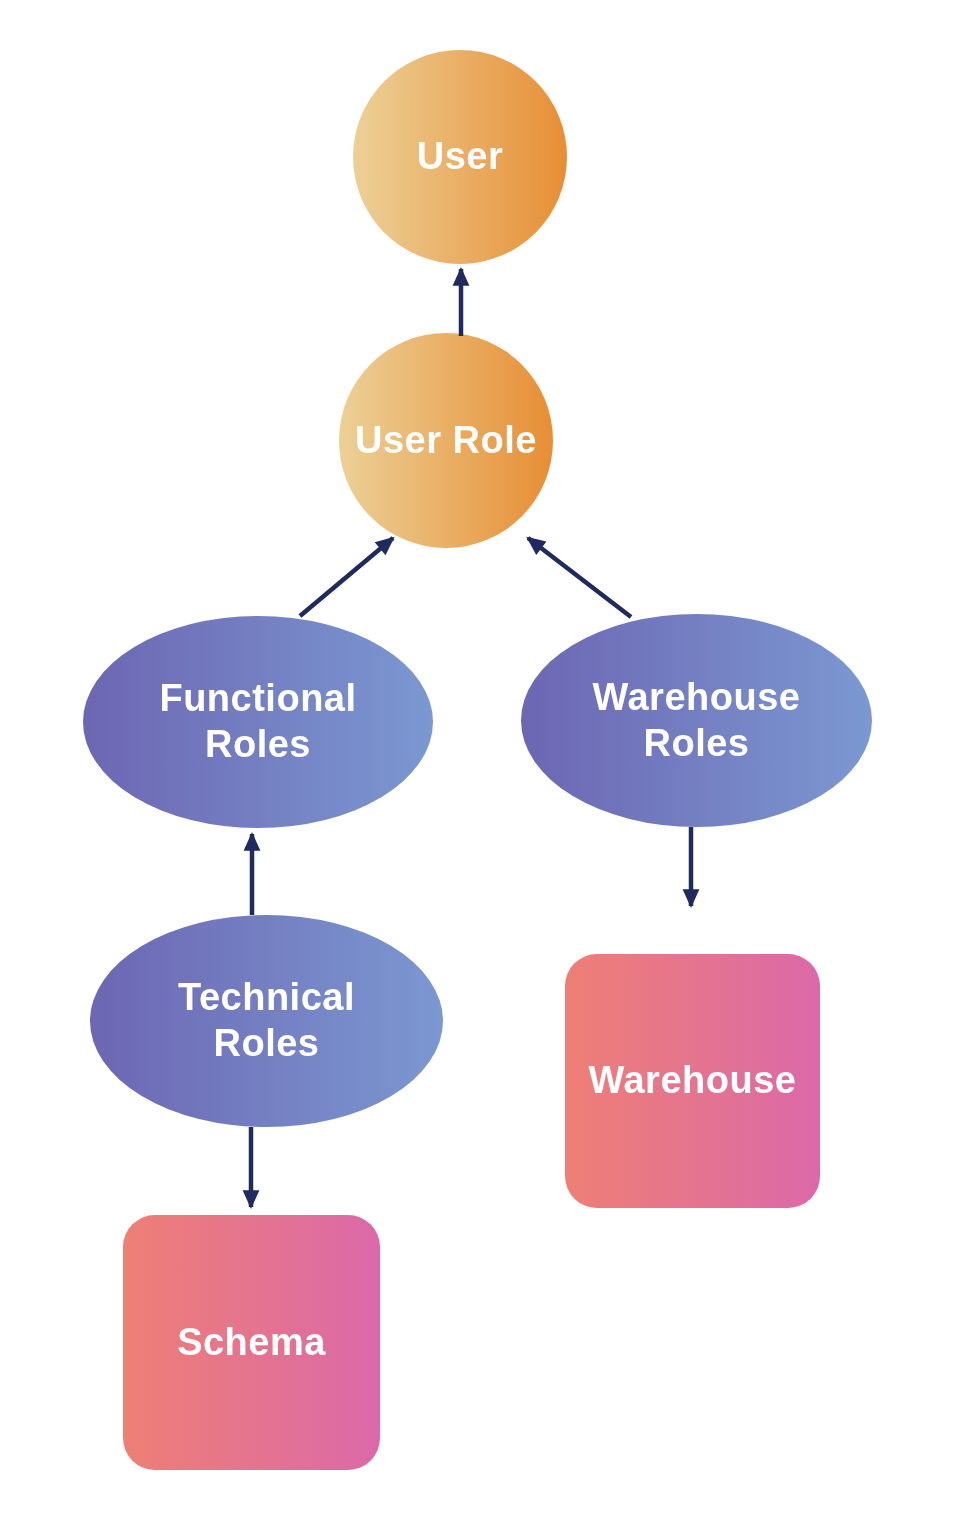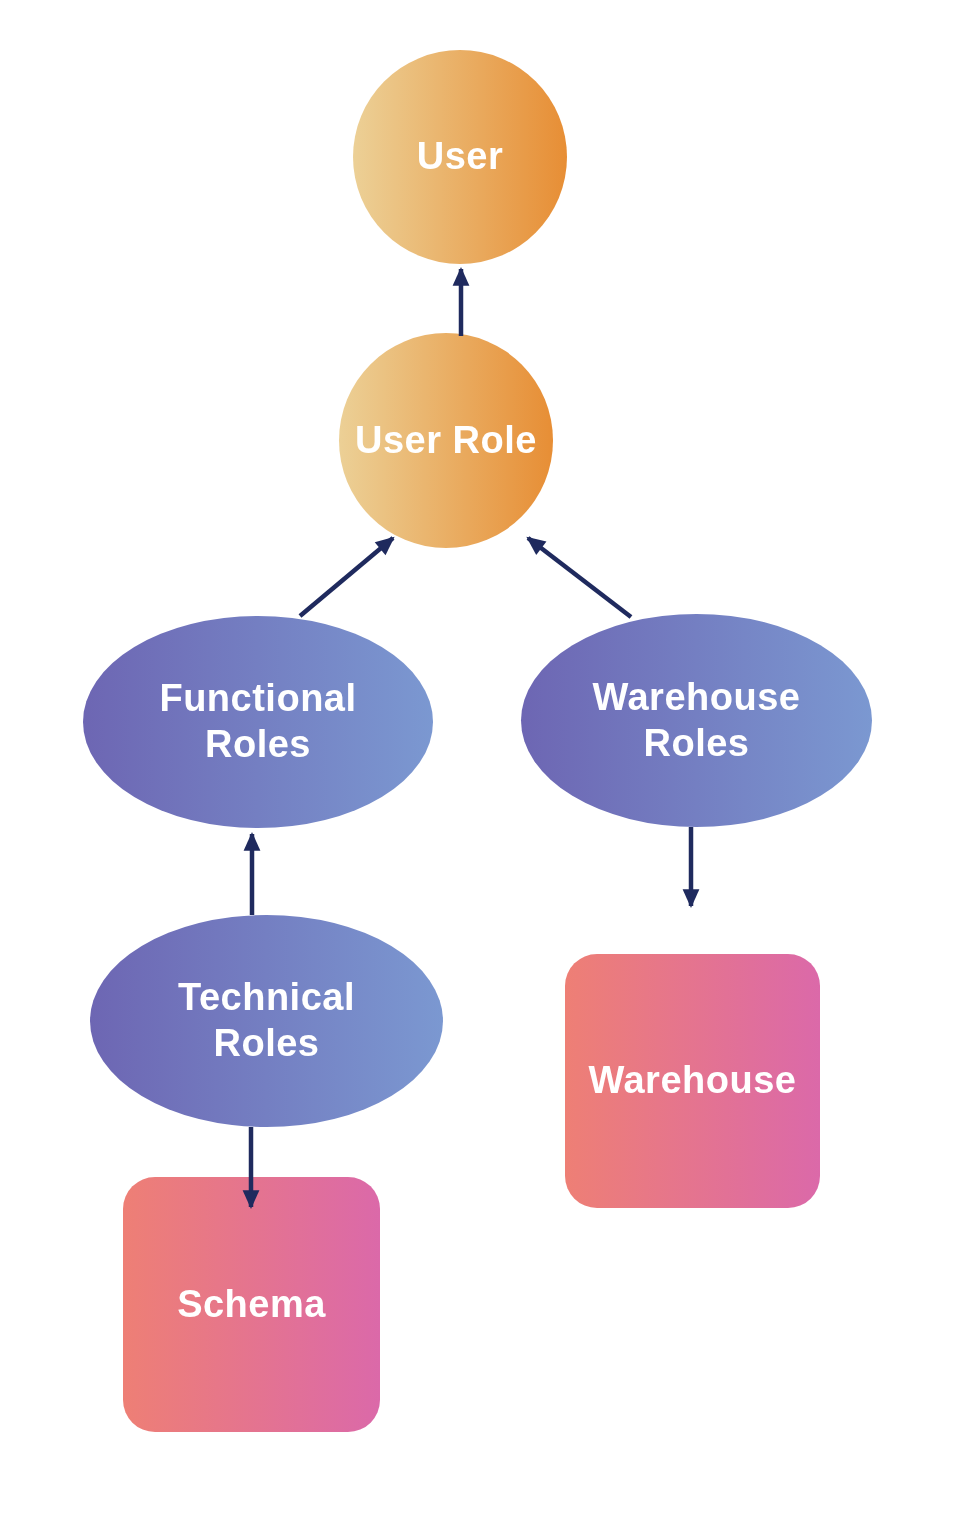--- a/index.html
+++ b/index.html
@@ -90,21 +90,21 @@
   </div>
 
   <div class="node ellipse" style="left:90px; top:915px; width:353px; height:212px;">
     <span class="label">Technical Roles</span>
   </div>
 
   <div class="node rounded-square" style="left:565px; top:913px; width:255px; height:254px;margin-top:41px;">
     <span class="label">Warehouse</span>
   </div>
 
-  <div class="node rounded-square" style="left:123px; top:1177px; width:257px; height:255px;">
+  <div class="node rounded-square" style="left:123px; top:1215px; width:257px; height:255px;">
     <span class="label">Schema</span>
   </div>
 
   <svg class="edges" viewBox="0 0 954 1536">
     <defs>
       <marker id="ah" viewBox="0 0 20 20" refX="17" refY="10" markerWidth="21" markerHeight="21" orient="auto" markerUnits="userSpaceOnUse">
         <path class="arrow-head" d="M1,2 L19,10 L1,18 Z"></path>
       </marker>
     </defs>
     <line class="edge-line" x1="461" y1="336" x2="461" y2="269" marker-end="url(#ah)"></line>

